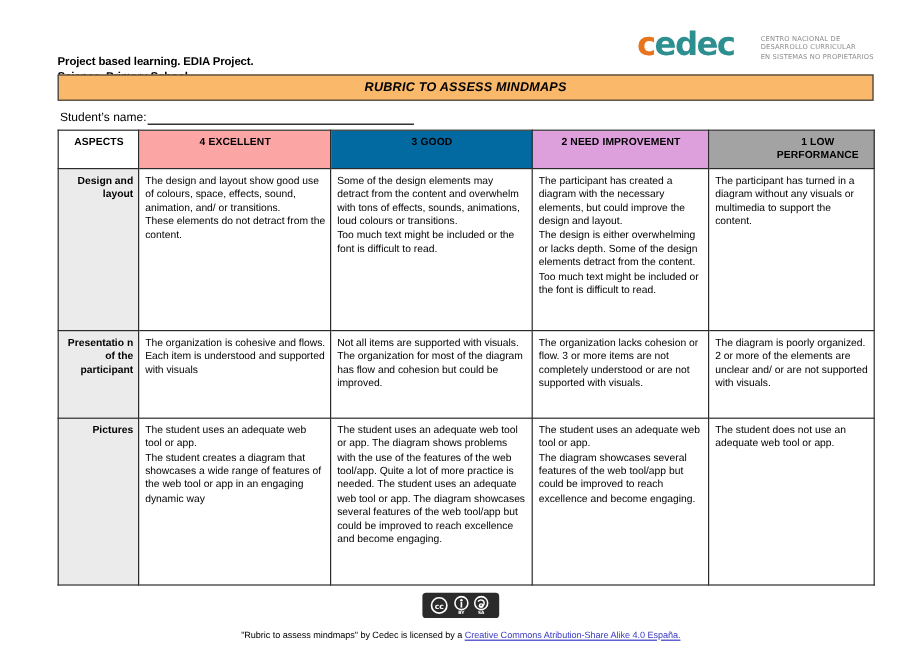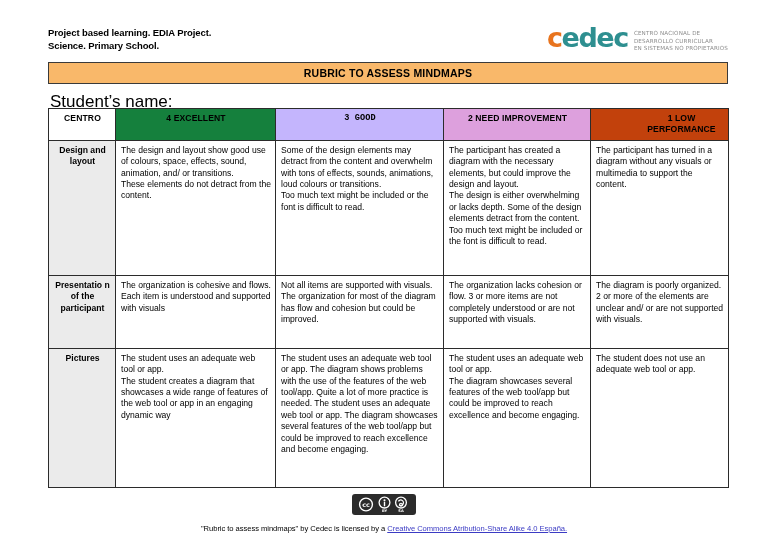--- a/index.html
+++ b/index.html
@@ -33,25 +33,26 @@
     display: flex;
     justify-content: space-between;
     align-items: flex-start;
   }
   .course-lines {
     font-size: 9.5px;
     font-weight: bold;
     line-height: 12.5px;
     letter-spacing: -0.1px;
     padding-top: 3px;
+    margin-top: 19px;
   }
   .logo-block {
     display: flex;
-    align-items: flex-end;
-    gap: 6px;
+    align-items: center;
+    gap: 22px;
     padding-top: 0px;
   }
   .logo-word {
     font-family: "DejaVu Sans", sans-serif;
     font-size: 27px;
     font-weight: bold;
     letter-spacing: -1.4px;
     line-height: 28px;
   }
   .logo-c { color: #e8741e; }
@@ -72,33 +73,34 @@
     top: 62px;
     width: 680px;
     height: 22px;
     background: #f8b濃;
     background: #f9b86a;
     border: 1px solid #3a3a3a;
     box-sizing: border-box;
     display: flex;
     align-items: center;
     justify-content: center;
+    font-style: italic;
   }
   .title-bar span {
     font-size: 10.5px;
     font-weight: bold;
     letter-spacing: 0.2px;
   }
 
   
   .student-line {
     position: absolute;
     left: 50px;
     top: 92px;
-    font-size: 17px;
+    font-size: 10px;
     display: flex;
     align-items: flex-end;
   }
   .student-label { white-space: pre; }
   .student-blank {
     display: inline-block;
     width: 222px;
     border-bottom: 1px solid #000;
     height: 11px;
     margin-left: 1px;
@@ -135,21 +137,21 @@
   .col-good    { width: 168px; }
   .col-need    { width: 147px; }
   .col-low     { width: 138px; }
 
   td.aspect-cell {
     background: #ebebeb;
     font-weight: bold;
     font-size: 9px;
     line-height: 11.6px;
     vertical-align: middle;
-    text-align: center;
+    text-align: right;
     padding-left: 7px;
   }
   .cell-text { white-space: pre-line; }
 
   
   .footer {
     position: absolute;
     left: 0;
     top: 494px;
     width: 768px;
@@ -207,25 +209,25 @@
   <table class="rubric">
     <colgroup>
       <col class="col-aspects">
         <col class="col-exc">
         <col class="col-good">
         <col class="col-need">
         <col class="col-low">
     </colgroup>
     <thead>
       <tr>
-        <th style="background: rgb(255, 255, 255);">CENTRO</th>
-        <th style="background: #15803d;">4 EXCELLENT</th>
-        <th style="background: #c4b5fd; font-family: Liberation Mono, monospace;">3  GOOD</th>
+        <th style="background: rgb(255, 255, 255);">ASPECTS</th>
+        <th style="background: #fca5a5;">4 EXCELLENT</th>
+        <th style="background: #0369a1;">3  GOOD</th>
         <th style="background: rgb(221, 160, 221);">2 NEED IMPROVEMENT</th>
-        <th style="background: #c2410c; padding-left: 48px;">1 LOW PERFORMANCE</th>
+        <th style="background: #a3a3a3; padding-left: 48px;">1 LOW PERFORMANCE</th>
       </tr>
     </thead>
     <tbody>
       <tr style="height:135px">
         <td class="aspect-cell">Design and layout</td>
         <td class="cell-text">The design and layout show good use of colours, space, effects, sound, animation, and/ or transitions.
 These elements do not detract from the content.</td>
         <td class="cell-text">Some of the design elements may detract from the content and overwhelm with tons of effects, sounds, animations, loud colours or transitions.
 Too much text might be included or the font is difficult to read.</td>
         <td class="cell-text">The participant has created a diagram with the necessary elements, but could improve the design and layout.

